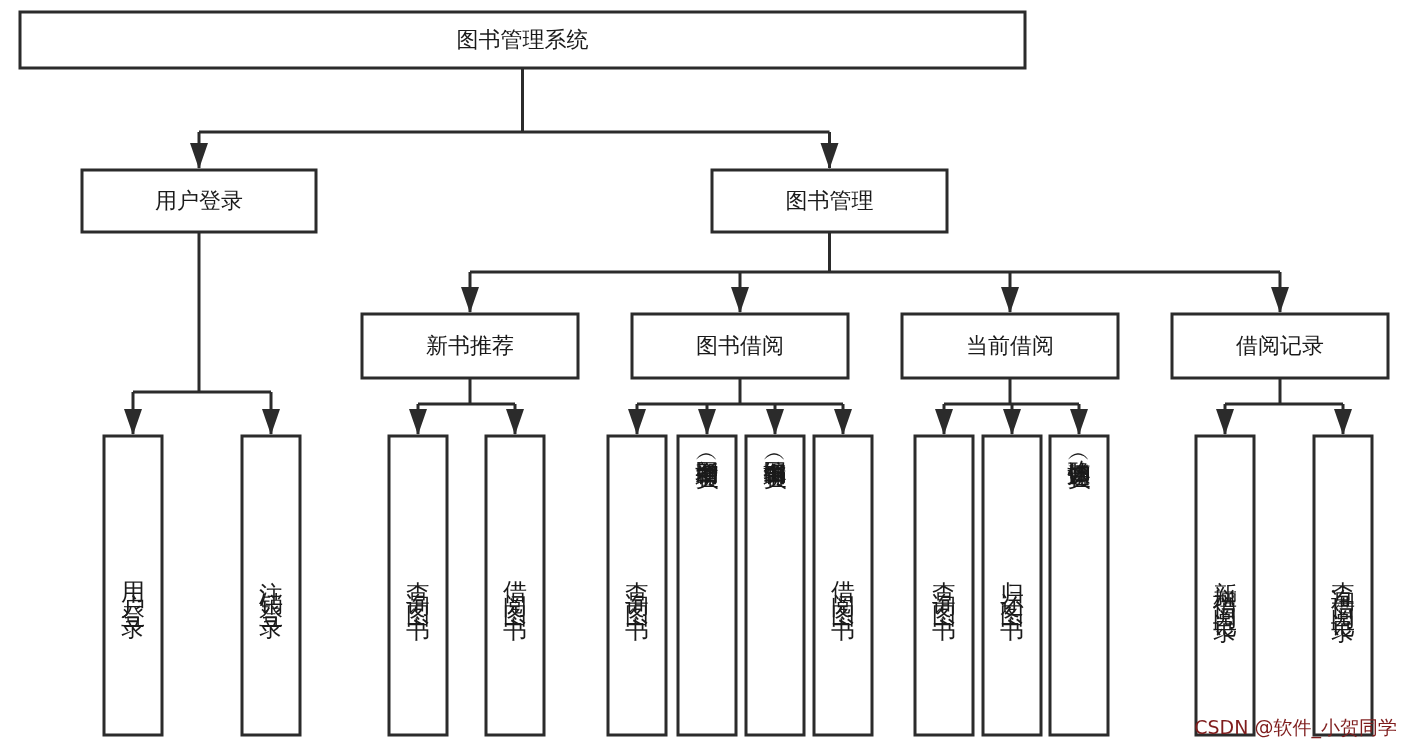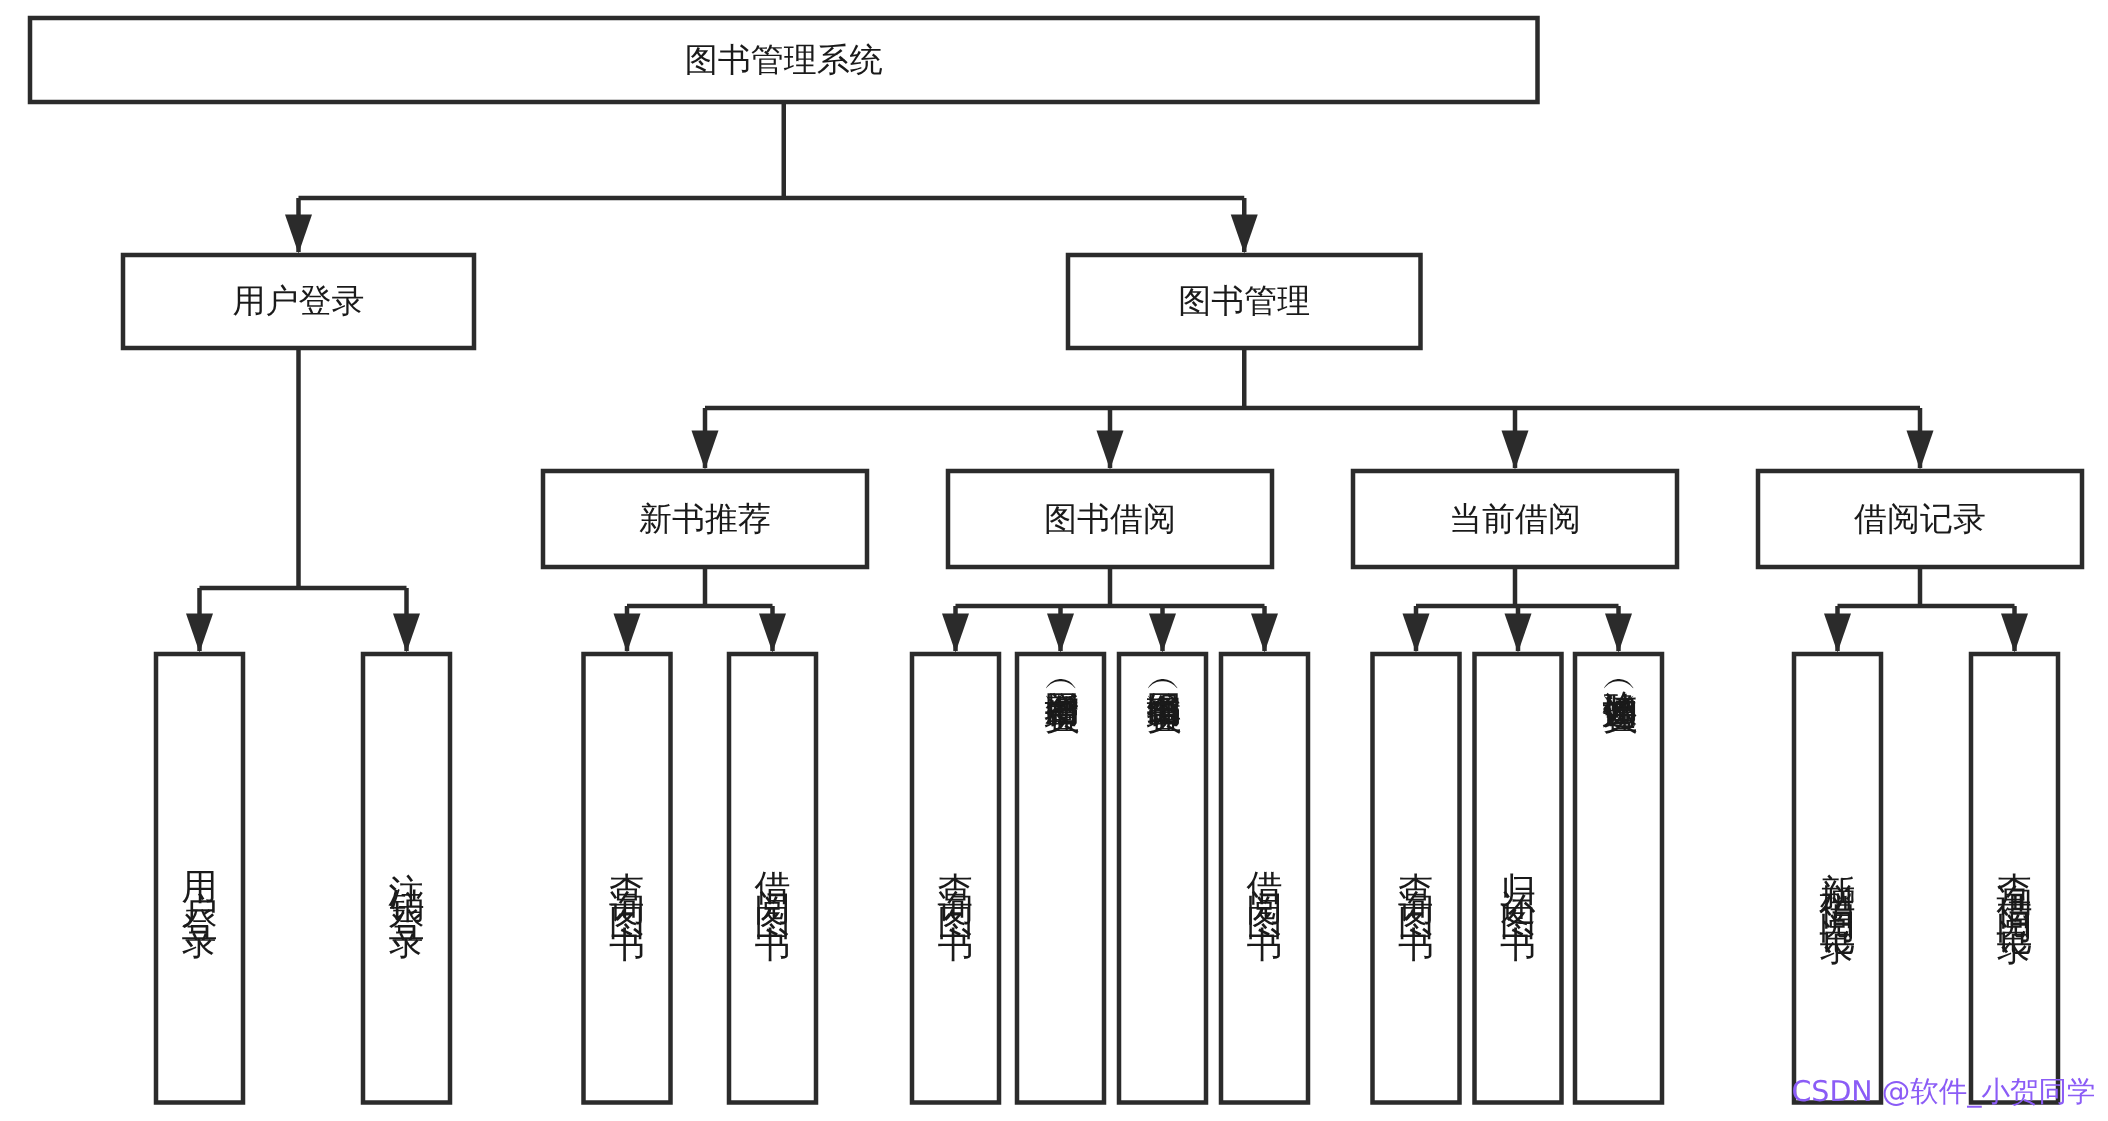--- a/index.html
+++ b/index.html
@@ -65,21 +65,21 @@
     letter-spacing: 4px;
     white-space: nowrap;
     text-align: center;
   }
   .watermark {
     position: absolute;
     right: 8px;
     bottom: 6px;
     font-family: "DejaVu Sans", "Liberation Sans", sans-serif;
     font-size: 19px;
-    color: #8b5cf6;
+    color: #7f1d1d;
     white-space: nowrap;
     user-select: none;
   }
 </style>
 </head>
 <body>
 
 <div id="diagram-root">
 
   <svg id="tree-svg" viewBox="0 0 1405 747" xmlns="http://www.w3.org/2000/svg">

